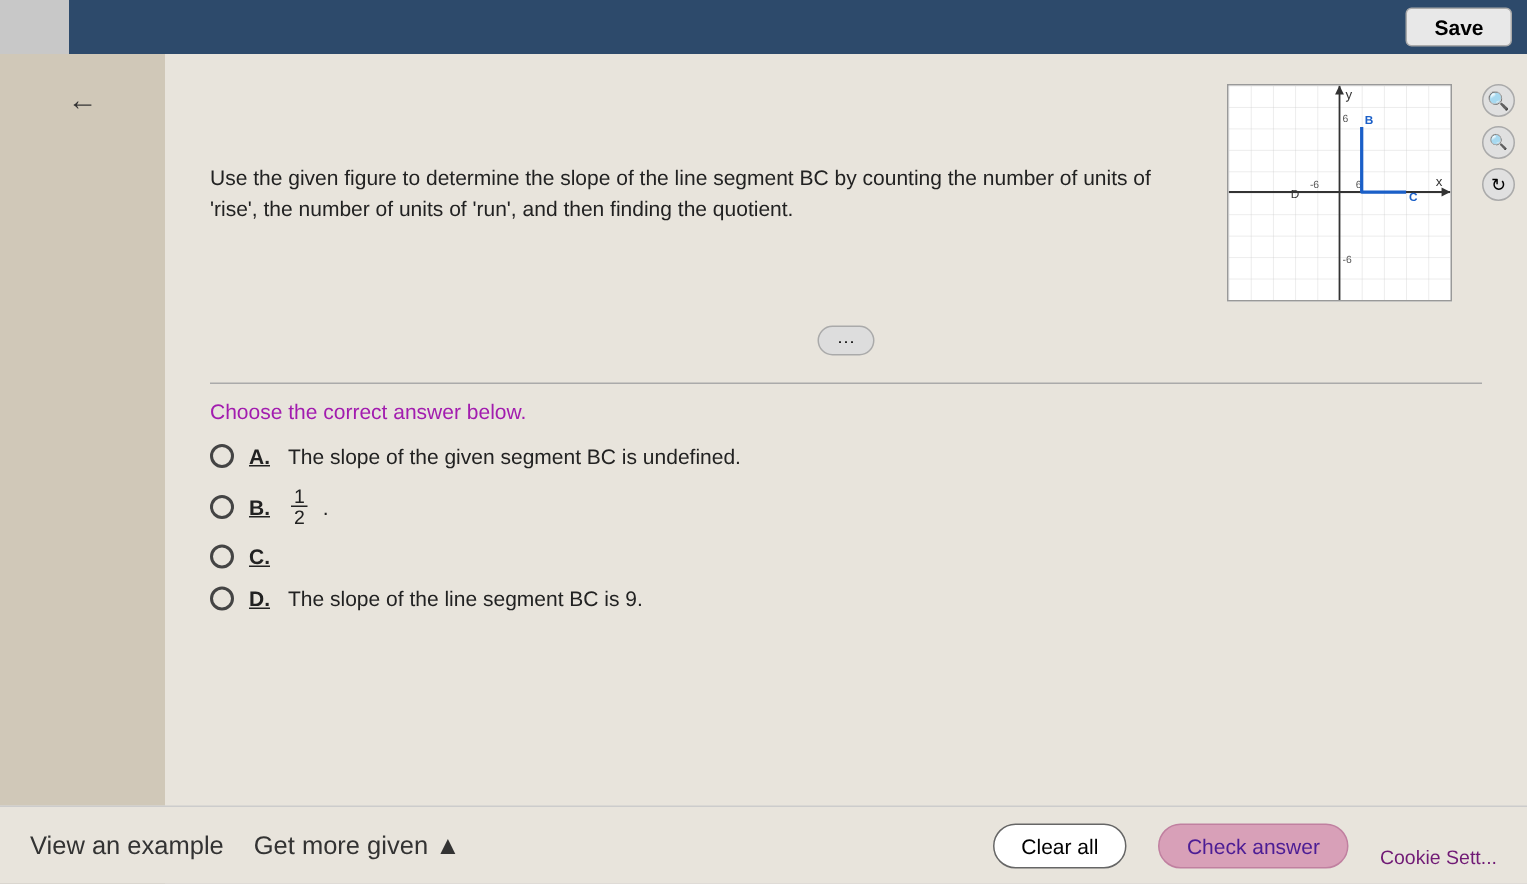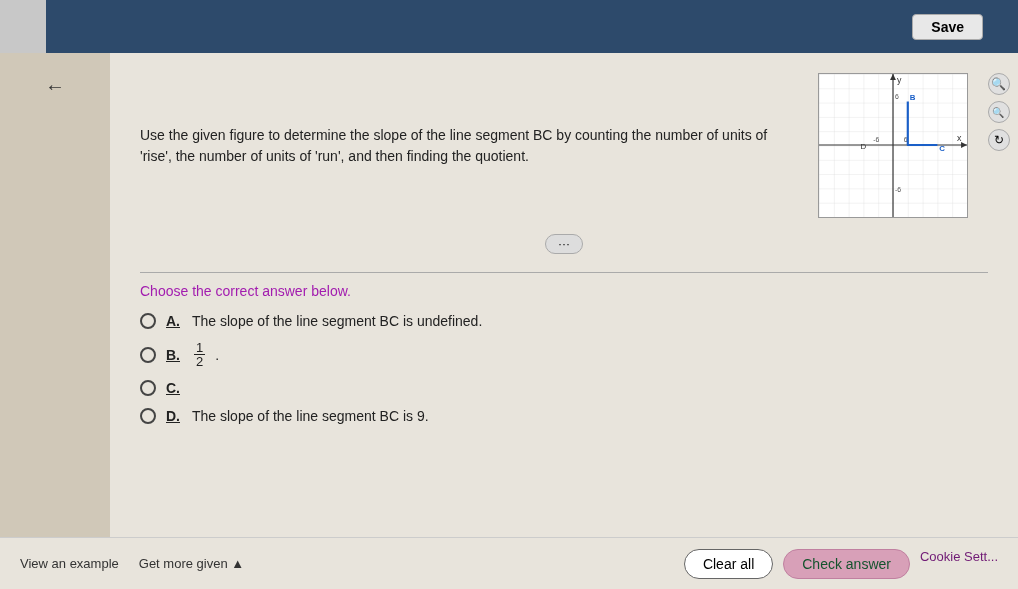--- a/index.html
+++ b/index.html
@@ -7,25 +7,25 @@
       font-family: Arial, sans-serif;
       background: #c8c8c8;
       width: 1018px;
       height: 589px;
       overflow: hidden;
       position: relative;
     }
 
     .top-bar {
       background: #2d4a6b;
-      height: 53px;
+      height: 36px;
       display: flex;
       align-items: center;
       justify-content: flex-end;
-      padding-right: 35px;
+      padding-right: 10px;
       margin-left: 46px;
     }
 
     .save-btn {
       background: #e8e8e8;
       border: 1px solid #aaa;
       border-radius: 4px;
       padding: 4px 18px;
       font-size: 14px;
       font-weight: bold;
@@ -196,50 +196,50 @@
       height: 52px;
       background: #e8e4dc;
       border-top: 1px solid #ccc;
       display: flex;
       align-items: center;
       padding: 0 20px;
       gap: 20px;
     }
 
     .bottom-link {
-      font-size: 13px;
+      font-size: 17px;
       color: #333;
       cursor: pointer;
       text-decoration: none;
     }
 
     .bottom-right {
       margin-left: auto;
       display: flex;
-      align-items: flex-start;
-      gap: 10px;
+      align-items: flex-end;
+      gap: 21px;
     }
 
     .clear-all-btn {
       background: white;
       border: 1px solid #666;
       border-radius: 20px;
       padding: 6px 18px;
       font-size: 14px;
       cursor: pointer;
     }
 
     .check-answer-btn {
       background: #d8a0b8;
       border: 1px solid #c080a0;
       border-radius: 20px;
       padding: 6px 18px;
       font-size: 14px;
       cursor: pointer;
-      color: #14532d;
+      color: #4c1d95;
     }
 
     .cookie-link {
       font-size: 13px;
       color: #701a75;
       cursor: pointer;
     }
 
     
     .graph-svg {
@@ -316,21 +316,21 @@
 
     <hr class="divider">
 
     <p class="choose-text">Choose the correct answer below.</p>
 
     <div class="answer-options">
 
       <div class="answer-option">
         <div class="radio-circle"></div>
         <span class="option-label">A.</span>
-        <span>The slope of the line segment BC is undefined.</span>
+        <span>The slope of the given segment BC is undefined.</span>
       </div>
 
       <div class="answer-option">
         <div class="radio-circle"></div>
         <span class="option-label">B.</span>
         <span class="fraction">
           <span class="numerator">1</span>
           <span class="denominator">2</span>
         </span>
         <span>.</span>

